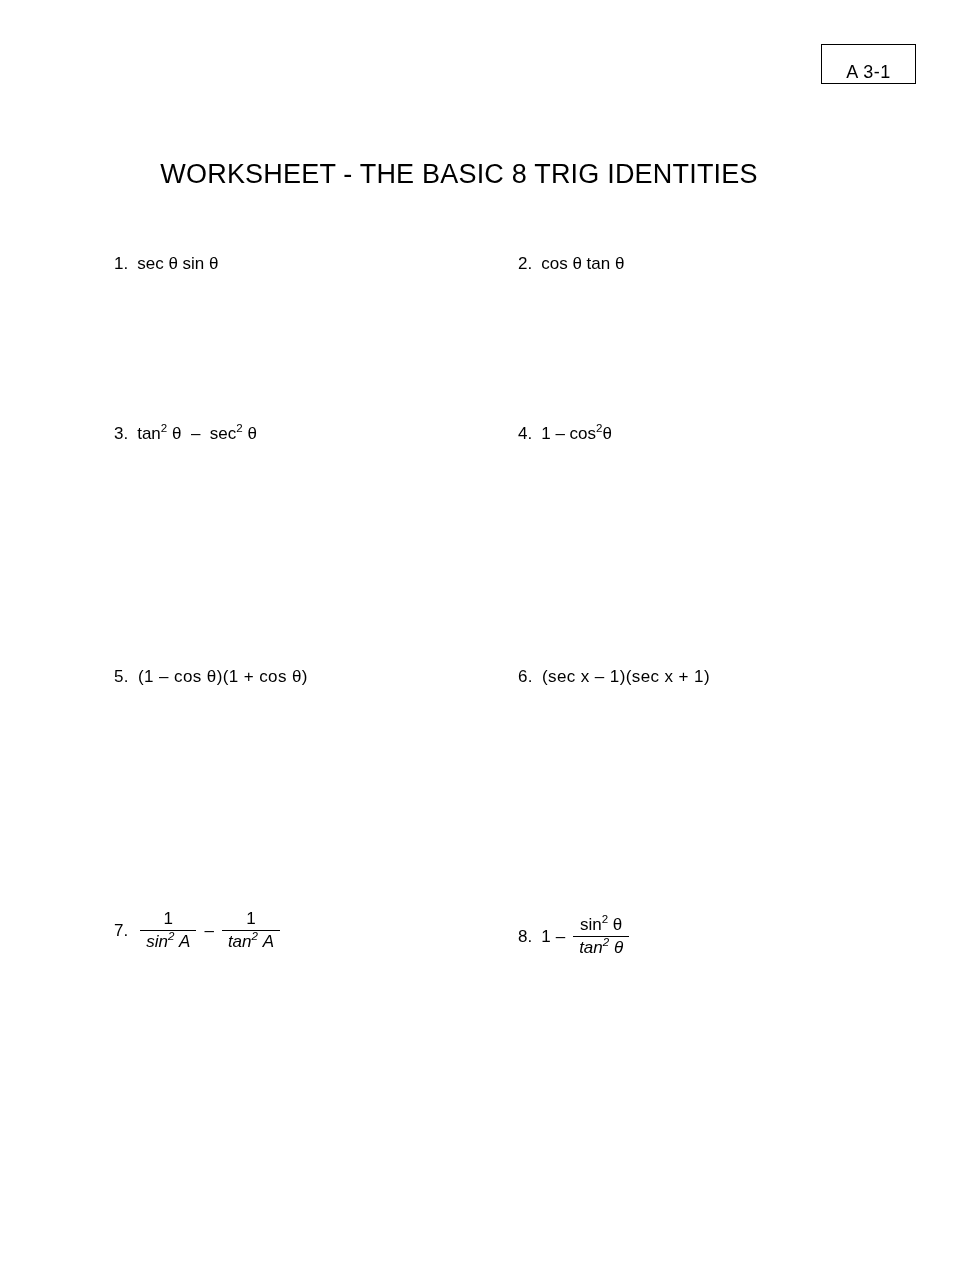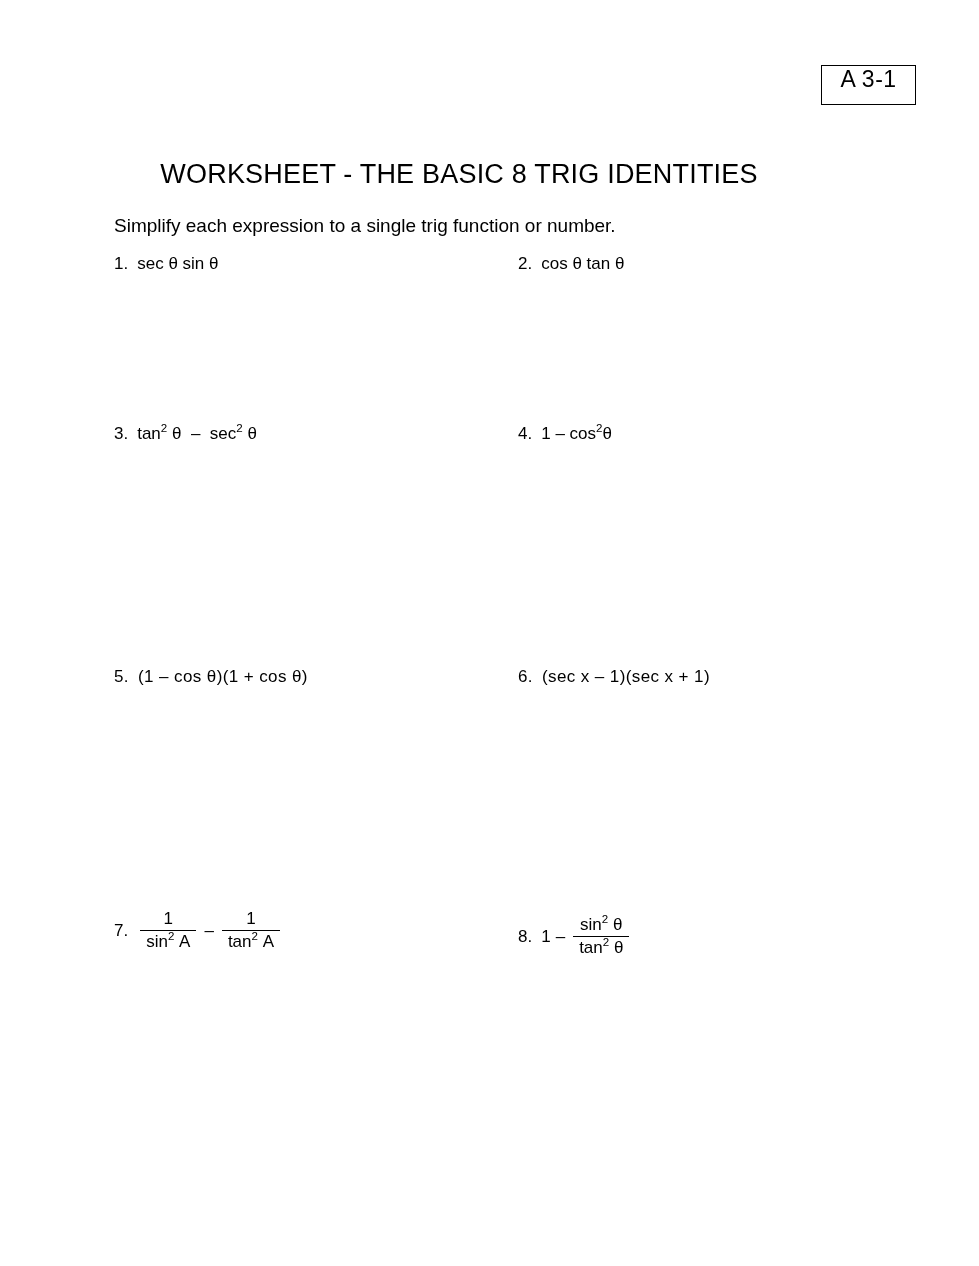--- a/index.html
+++ b/index.html
@@ -14,29 +14,29 @@
   .page {
     position: relative;
     width: 979px;
     height: 1266px;
     background: #ffffff;
     overflow: hidden;
   }
   
   .code-box {
     position: absolute;
-    top: 65px;
+    top: 44px;
     left: 821px;
     width: 93px;
     height: 38px;
     border: 1.5px solid #000;
     display: flex;
-    align-items: flex-start;
+    align-items: flex-end;
     justify-content: center;
-    font-size: 23px;
+    font-size: 18px;
     letter-spacing: 0.5px;
   }
   
   .namedate {
     position: absolute;
     top: 113px;
     left: 114px;
     width: 700px;
     height: 26px;
     font-size: 18px;
@@ -126,20 +126,21 @@
     padding: 0 6px 1px 6px;
     font-size: 17px;
   }
   .frac .bar {
     width: 100%;
     border-bottom: 1.3px solid #000;
   }
   .frac .bot {
     padding: 1px 6px 0 6px;
     font-size: 17px;
+    font-style: italic;
   }
   .fracline {
     display: inline-flex;
     align-items: center;
   }
   .op {
     margin: 0 5px;
     align-self: center;
   }
   .mid-align {
@@ -151,21 +152,20 @@
 
 <div class="page">
 
   <div class="code-box">
     <span>A 3-1</span>
   </div>
 
 
   <div class="title">WORKSHEET - THE BASIC 8 TRIG IDENTITIES</div>
 
-  <div class="instructions">Simplify each expression to a single trig function or number.</div>
 
   <div class="problems">
 
     <div class="prow" style="height:176px;">
       <div class="prob col-left" style="top:6px;">
         <span class="num">1.</span>
         <span>
           <span>sec</span>&nbsp;<span>θ</span>&nbsp;<span>sin</span>&nbsp;<span>θ</span>
         </span>
       </div>

